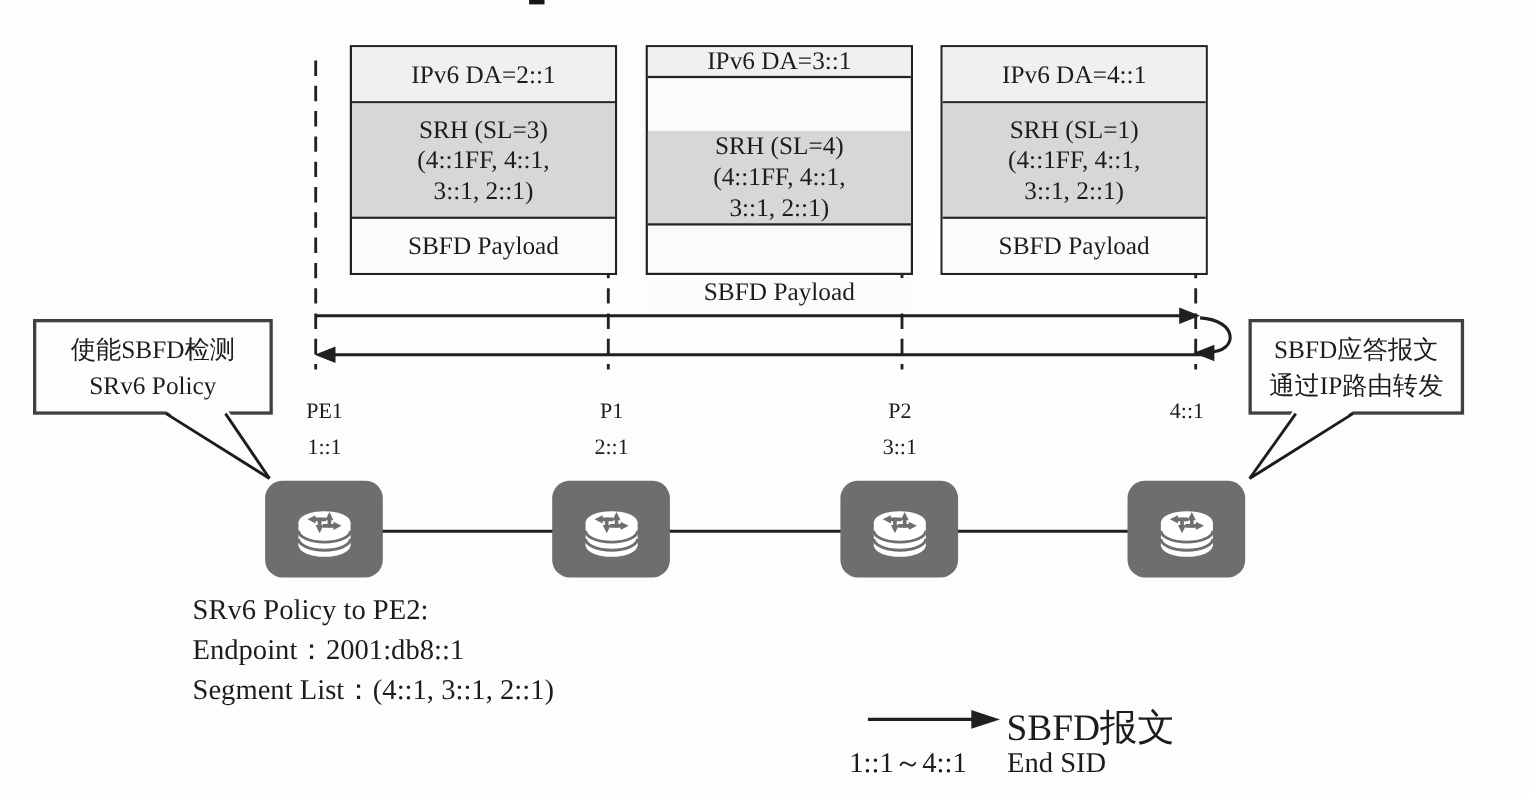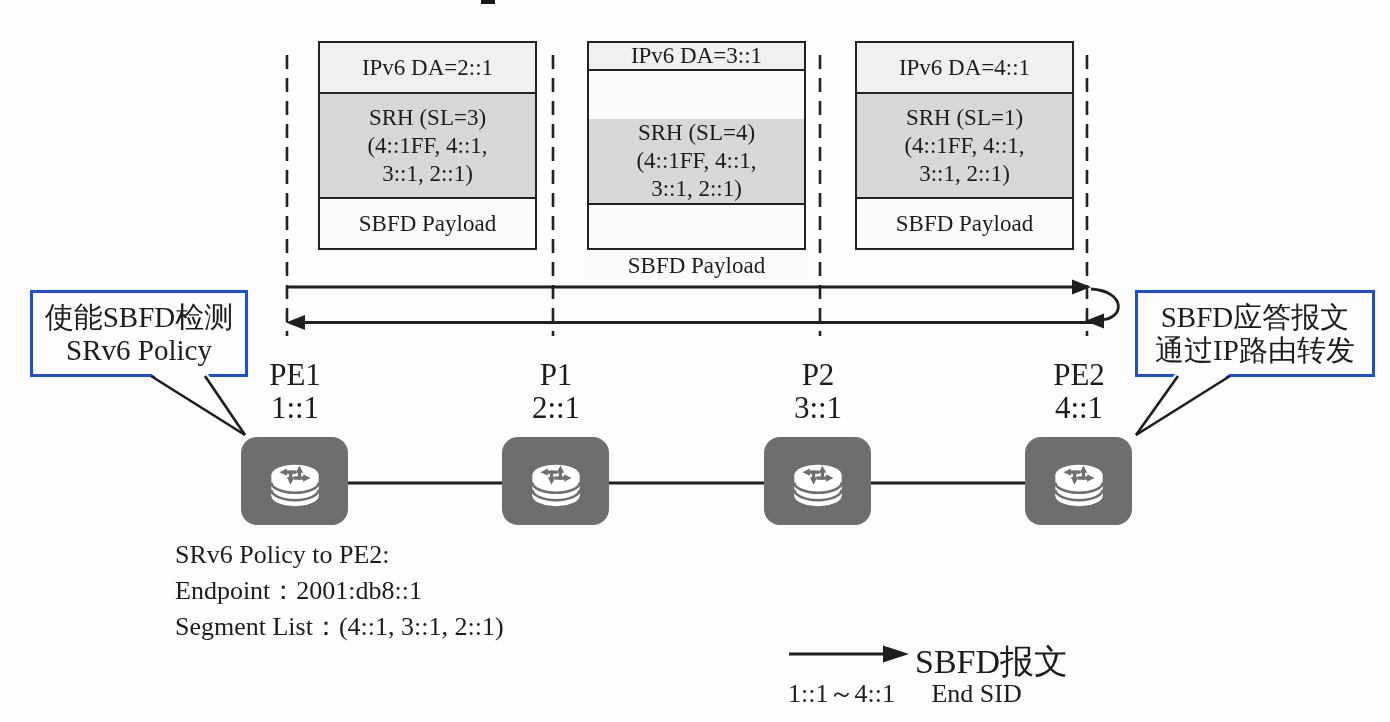--- a/index.html
+++ b/index.html
@@ -10,21 +10,21 @@
     color:#1c1c1c;
     position:relative;
     overflow:hidden;
   }
   .layer { position:absolute; left:0; top:0; pointer-events:none; }
   #underlay { z-index:1; }
   #overlay  { z-index:3; }
 
   
   .packet {
-    position:absolute; top:41px; width:219px; height:209px;
+    position:absolute; top:41px; width:243px; height:209px;
     border:2.5px solid #222; display:flex; flex-direction:column;
     text-align:center; z-index:2; background:#fbfbfb;
   }
   .packet .row-da {
     height:51px; background:#f0f0f0; border-bottom:2.5px solid #222;
     display:flex; align-items:center; justify-content:center; font-size:23px;
   }
   .packet .row-srh {
     height:105px; background:#d7d7d7; border-bottom:2.5px solid #222;
     display:flex; flex-direction:column; align-items:center; justify-content:center;
@@ -32,55 +32,55 @@
   }
   .packet .row-payload {
     flex:1; background:#fbfbfb;
     display:flex; align-items:center; justify-content:center; font-size:23px;
   }
   #packet-0 { left:318px; } #packet-1 { left:587px;gap:48px; } #packet-2 { left:855px; }
 
   
   .callout {
     position:absolute; top:290px; height:87px;
-    border:3px solid #1d4ed8; background:#fdfdfd; z-index:2;
+    border:3px solid #404040; background:#fdfdfd; z-index:2;
     display:flex; flex-direction:column; align-items:center; justify-content:center;
-    font-size:29px; line-height:33px; text-align:center;
+    font-size:23px; line-height:33px; text-align:center;
   }
   #callout-left  { left:30px;   width:218px; }
-  #callout-right { left:1135px; width:240px; }
+  #callout-right { left:1135px; width:196px; }
 
   
   .router {
     position:absolute; top:437px; width:107px; height:88px;
     background:#6e6e6e; border-radius:16px; z-index:2;
     display:flex; align-items:center; justify-content:center;
   }
   #router-0 { left:241px; } #router-1 { left:502px; }
   #router-2 { left:764px; } #router-3 { left:1025px; }
 
   .router-label {
     position:absolute; top:358px; width:140px; z-index:2;
-    text-align:center; font-size:31px; line-height:33px;
+    text-align:center; font-size:20px; line-height:33px;
   }
   #router-label-0 { left:225px; }  #router-label-1 { left:486px; }
   #router-label-2 { left:748px; }  #router-label-3 { left:1009px; }
 
   
   .policy-text {
     position:absolute; left:175px; top:537px; z-index:2;
     font-size:26px; line-height:36px; white-space:nowrap;
   }
 
   
   .legend-label {
     position:absolute; left:915px; top:639px; z-index:2; font-size:34px; white-space:nowrap;
   }
   .legend-line2 {
-    position:absolute; left:788px; top:676px; z-index:2; font-size:26px; white-space:nowrap;
+    position:absolute; left:772px; top:676px; z-index:2; font-size:26px; white-space:nowrap;
   }
   .legend-line2 .sid-label { margin-left:30px; }
 
   .artifact {
     position:absolute; left:481px; top:0; width:14px; height:4px;
     background:#171717; z-index:2;
   }
 </style>
 </head>
 <body>
@@ -164,21 +164,20 @@
 </div>
 <div class="router-label" id="router-label-1">
   <div>P1</div>
   <div>2::1</div>
 </div>
 <div class="router-label" id="router-label-2">
   <div>P2</div>
   <div>3::1</div>
 </div>
 <div class="router-label" id="router-label-3">
-  <div>PE2</div>
   <div>4::1</div>
 </div>
 
 <div class="router" id="router-0">
   <svg width="78" height="68" viewBox="0 0 100 92">
     <ellipse cx="50" cy="66" rx="32" ry="14" fill="#fff"></ellipse>
     <rect x="18" y="38" width="64" height="28" fill="#fff"></rect>
     <path d="M18,48 A32,14 0 0 0 82,48" stroke="#6e6e6e" stroke-width="3.5" fill="none"></path>
     <path d="M18,58 A32,14 0 0 0 82,58" stroke="#6e6e6e" stroke-width="3.5" fill="none"></path>
     <ellipse cx="50" cy="38" rx="32" ry="14" fill="#fff"></ellipse>

